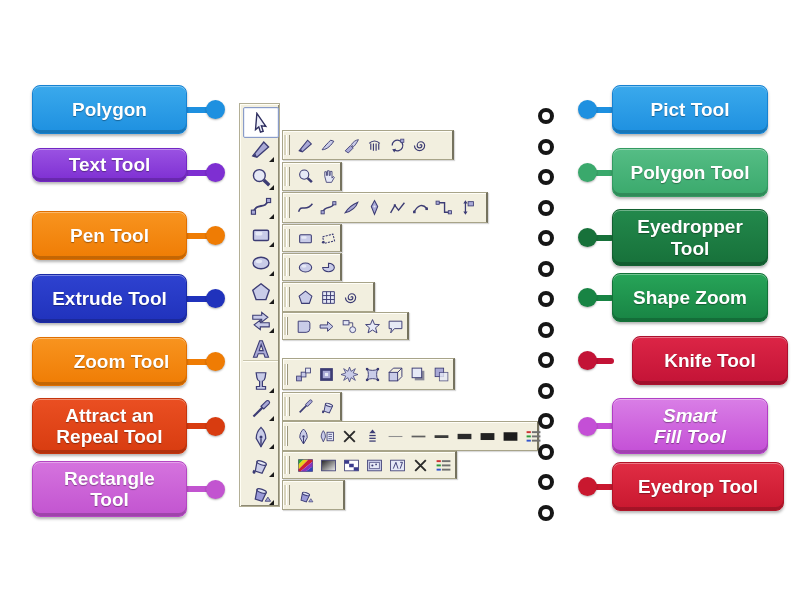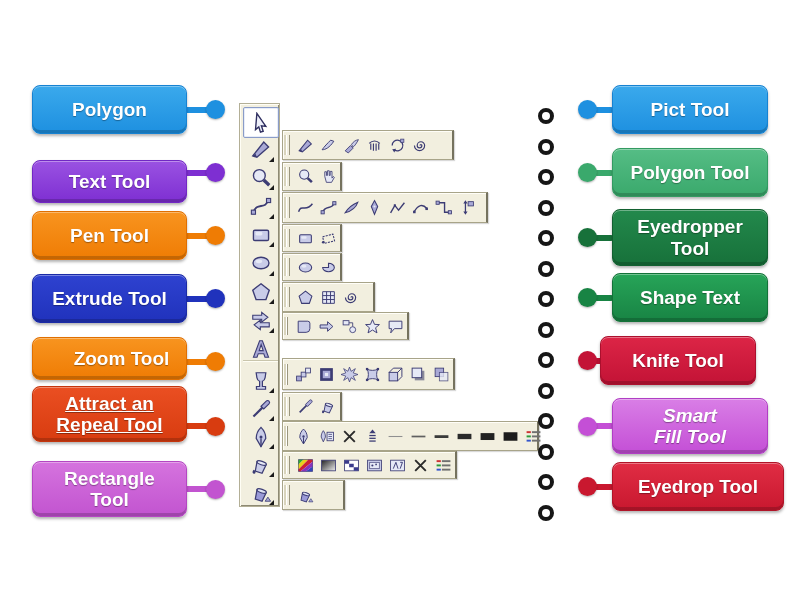--- a/index.html
+++ b/index.html
@@ -561,56 +561,56 @@
       <div class="slot" style="left: 538px; top: 382.5px;"></div>
       <div class="slot" style="left: 538px; top: 413px;"></div>
       <div class="slot" style="left: 538px; top: 443.5px;"></div>
       <div class="slot" style="left: 538px; top: 474px;"></div>
       <div class="slot" style="left: 538px; top: 504.5px;"></div>
     </div>
   <div id="left-col">
       <div class="card" style="left: 32px; width: 155px; top: 85px; height: 49px; background: linear-gradient(rgb(58, 169, 236), rgb(30, 144, 224)); border: 1px solid rgb(22, 130, 210);"><span>Polygon</span></div>
       <div class="stem" style="top: 106.5px; background: rgb(30, 144, 224); left: 183px; width: 28px;"></div>
       <div class="dot" style="top: 100px; background: rgb(30, 144, 224); left: 206px;"></div>
-      <div class="card" style="left: 32px; width: 155px; top: 148px; height: 43px; background: linear-gradient(rgb(154, 82, 226), rgb(126, 47, 210)); border: 1px solid rgb(114, 39, 196); margin-top: 12px;"><span>Text Tool</span></div>
+      <div class="card" style="left: 32px; width: 155px; top: 148px; height: 34px; background: linear-gradient(rgb(154, 82, 226), rgb(126, 47, 210)); border: 1px solid rgb(114, 39, 196);"><span>Text Tool</span></div>
       <div class="stem" style="top: 169.5px; background: rgb(126, 47, 210); left: 183px; width: 28px;"></div>
       <div class="dot" style="top: 163px; background: rgb(126, 47, 210); left: 206px;"></div>
       <div class="card" style="left: 32px; width: 155px; top: 211px; height: 49px; background: linear-gradient(rgb(248, 148, 31), rgb(239, 124, 4)); border: 1px solid rgb(224, 111, 0);"><span>Pen Tool</span></div>
       <div class="stem" style="top: 232.5px; background: rgb(239, 124, 4); left: 183px; width: 28px;"></div>
       <div class="dot" style="top: 226px; background: rgb(239, 124, 4); left: 206px;"></div>
       <div class="card" style="left: 32px; width: 155px; top: 274px; height: 49px; background: linear-gradient(rgb(46, 66, 208), rgb(32, 50, 188)); border: 1px solid rgb(26, 42, 166);"><span>Extrude Tool</span></div>
       <div class="stem" style="top: 295.5px; background: rgb(32, 50, 188); left: 183px; width: 28px;"></div>
       <div class="dot" style="top: 289px; background: rgb(32, 50, 188); left: 206px;"></div>
-      <div class="card" style="left: 32px; width: 155px; top: 337px; height: 43px; background: linear-gradient(rgb(248, 148, 31), rgb(239, 124, 4)); border: 1px solid rgb(224, 111, 0); padding-left: 24px;"><span>Zoom Tool</span></div>
+      <div class="card" style="left: 32px; width: 155px; top: 337px; height: 49px; background: linear-gradient(rgb(248, 148, 31), rgb(239, 124, 4)); border: 1px solid rgb(224, 111, 0); padding-left: 24px;"><span>Zoom Tool</span></div>
       <div class="stem" style="top: 358.5px; background: rgb(239, 124, 4); left: 183px; width: 28px;"></div>
       <div class="dot" style="top: 352px; background: rgb(239, 124, 4); left: 206px;"></div>
-      <div class="card" style="left: 32px; width: 155px; top: 386px; height: 56px; background: linear-gradient(rgb(234, 79, 34), rgb(216, 60, 16)); border: 1px solid rgb(196, 53, 13); text-decoration: underline;"><span>Attract an
+      <div class="card" style="left: 32px; width: 155px; top: 398px; height: 56px; background: linear-gradient(rgb(234, 79, 34), rgb(216, 60, 16)); border: 1px solid rgb(196, 53, 13);"><span>Attract an
 Repeal Tool</span></div>
       <div class="stem" style="top: 423px; background: rgb(216, 60, 16); left: 183px; width: 28px;"></div>
       <div class="dot" style="top: 416.5px; background: rgb(216, 60, 16); left: 206px;"></div>
       <div class="card" style="left: 32px; width: 155px; top: 461px; height: 56px; background: linear-gradient(rgb(213, 115, 222), rgb(194, 84, 208)); border: 1px solid rgb(180, 70, 194);"><span>Rectangle
 Tool</span></div>
       <div class="stem" style="top: 486px; background: rgb(194, 84, 208); left: 183px; width: 28px;"></div>
       <div class="dot" style="top: 479.5px; background: rgb(194, 84, 208); left: 206px;"></div>
     </div>
   <div id="right-col">
       <div class="card" style="left: 612px; width: 156px; top: 85px; height: 49px; background: linear-gradient(rgb(58, 169, 236), rgb(30, 144, 224)); border: 1px solid rgb(22, 130, 210);"><span>Pict Tool</span></div>
       <div class="stem" style="top: 106.5px; background: rgb(30, 144, 224); left: 594px; width: 20px;"></div>
       <div class="dot" style="top: 100px; background: rgb(30, 144, 224); left: 578px;"></div>
       <div class="card" style="left: 612px; width: 156px; top: 148px; height: 49px; background: linear-gradient(rgb(85, 189, 133), rgb(58, 169, 108)); border: 1px solid rgb(51, 154, 97);"><span>Polygon Tool</span></div>
       <div class="stem" style="top: 169.5px; background: rgb(58, 169, 108); left: 594px; width: 20px;"></div>
       <div class="dot" style="top: 163px; background: rgb(58, 169, 108); left: 578px;"></div>
       <div class="card" style="left: 612px; width: 156px; top: 209px; height: 57px; background: linear-gradient(rgb(35, 137, 76), rgb(23, 113, 58)); border: 1px solid rgb(18, 96, 48);"><span>Eyedropper
 Tool</span></div>
       <div class="stem" style="top: 234.5px; background: rgb(23, 113, 58); left: 594px; width: 20px;"></div>
       <div class="dot" style="top: 228px; background: rgb(23, 113, 58); left: 578px;"></div>
-      <div class="card" style="left: 612px; width: 156px; top: 273px; height: 49px; background: linear-gradient(rgb(39, 164, 88), rgb(24, 132, 68)); border: 1px solid rgb(19, 114, 56);"><span>Shape Text</span></div>
+      <div class="card" style="left: 612px; width: 156px; top: 273px; height: 49px; background: linear-gradient(rgb(39, 164, 88), rgb(24, 132, 68)); border: 1px solid rgb(19, 114, 56);"><span>Shape Zoom</span></div>
       <div class="stem" style="top: 294.5px; background: rgb(24, 132, 68); left: 594px; width: 20px;"></div>
       <div class="dot" style="top: 288px; background: rgb(24, 132, 68); left: 578px;"></div>
-      <div class="card" style="left: 600px; width: 156px; top: 336px; height: 49px; background: linear-gradient(rgb(220, 37, 70), rgb(195, 19, 54)); border: 1px solid rgb(171, 16, 46);"><span>Knife Tool</span></div>
+      <div class="card" style="left: 632px; width: 156px; top: 336px; height: 49px; background: linear-gradient(rgb(220, 37, 70), rgb(195, 19, 54)); border: 1px solid rgb(171, 16, 46);"><span>Knife Tool</span></div>
       <div class="stem" style="top: 357.5px; background: rgb(195, 19, 54); left: 594px; width: 20px;"></div>
       <div class="dot" style="top: 351px; background: rgb(195, 19, 54); left: 578px;"></div>
       <div class="card" style="left: 612px; width: 156px; top: 398px; height: 56px; background: linear-gradient(rgb(217, 126, 230), rgb(196, 79, 214)); border: 1px solid rgb(176, 62, 196); font-style: italic;"><span>Smart
 Fill Tool</span></div>
       <div class="stem" style="top: 423px; background: rgb(196, 79, 214); left: 594px; width: 20px;"></div>
       <div class="dot" style="top: 416.5px; background: rgb(196, 79, 214); left: 578px;"></div>
       <div class="card" style="left: 612px; width: 172px; top: 462px; height: 49px; background: linear-gradient(rgb(224, 45, 68), rgb(201, 24, 47)); border: 1px solid rgb(176, 20, 40);"><span>Eyedrop Tool</span></div>
       <div class="stem" style="top: 483.5px; background: rgb(201, 24, 47); left: 594px; width: 20px;"></div>
       <div class="dot" style="top: 477px; background: rgb(201, 24, 47); left: 578px;"></div>
     </div>

